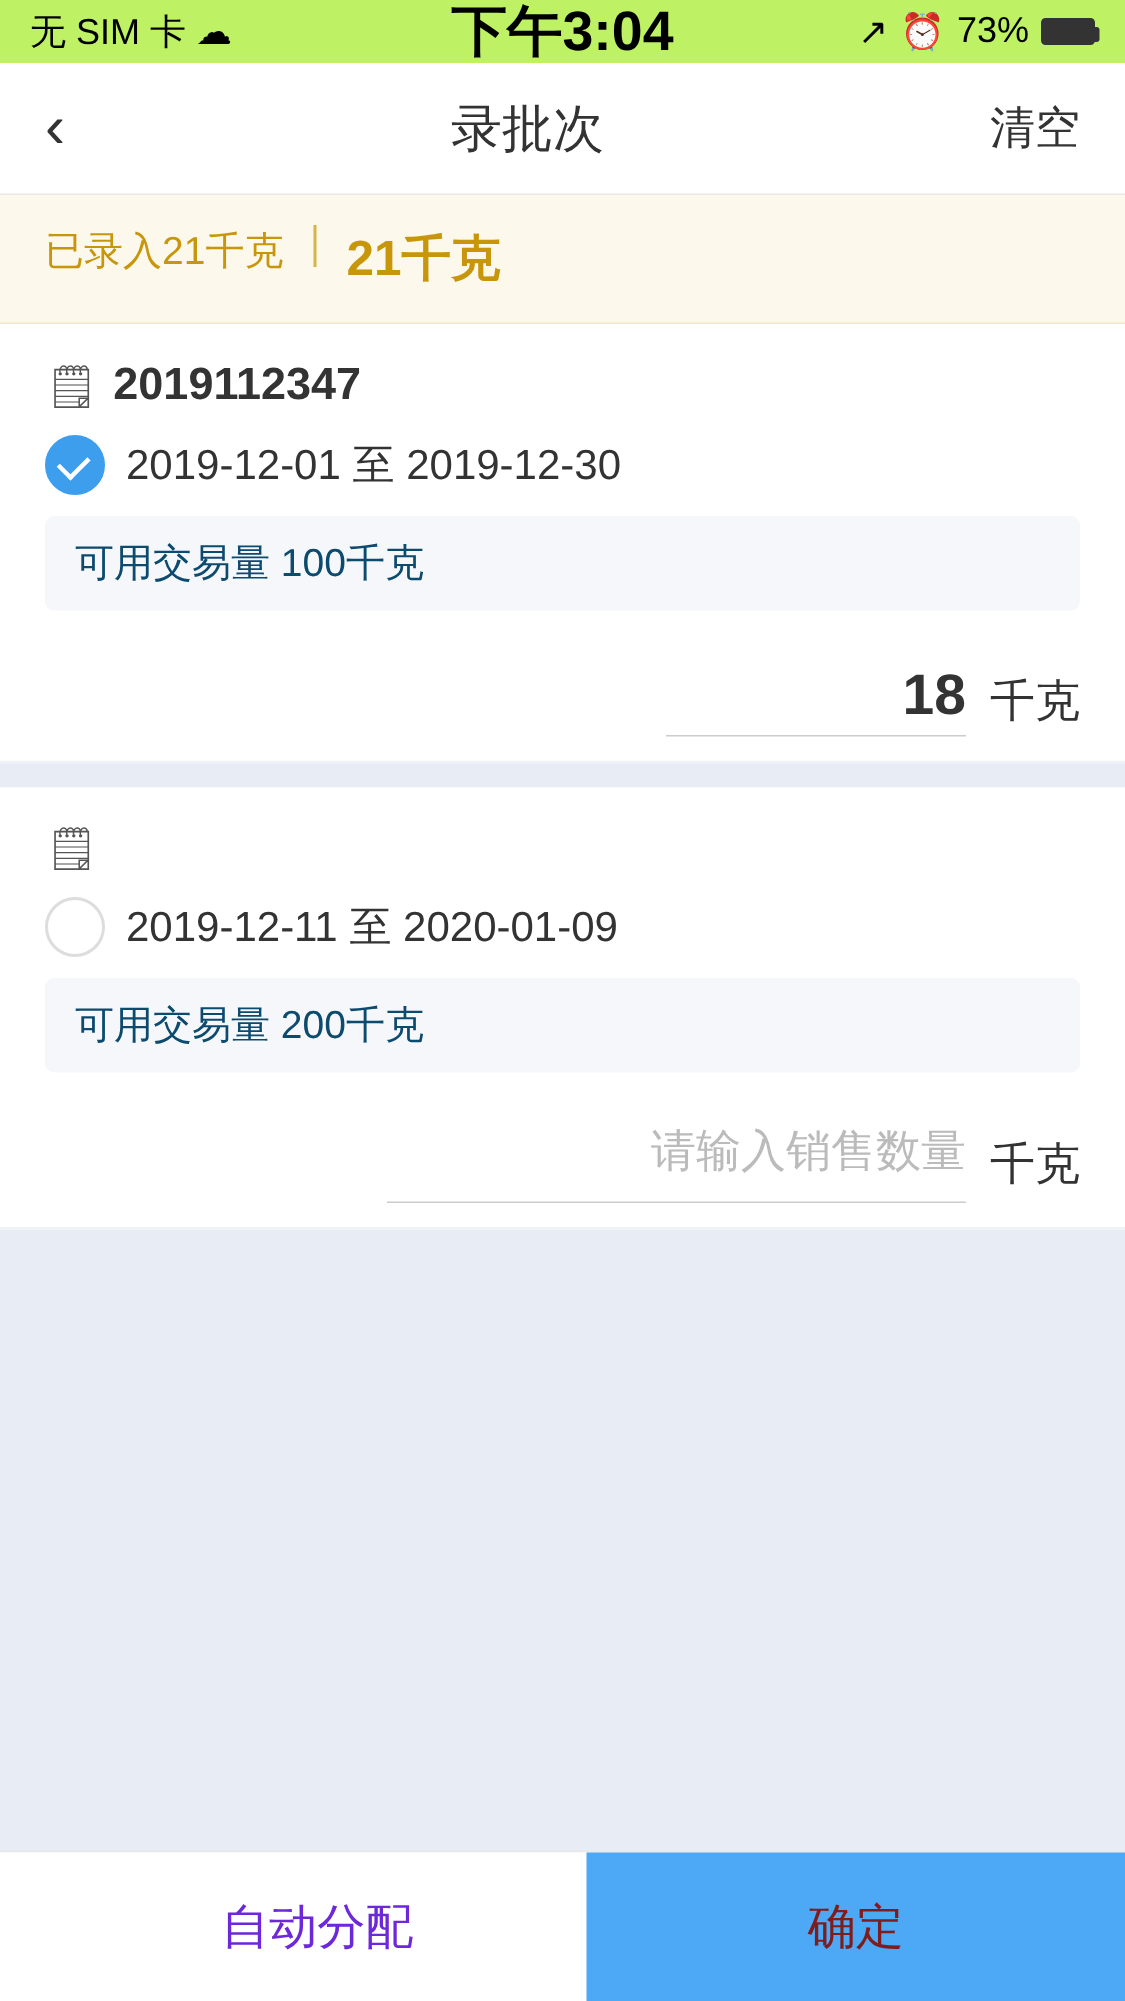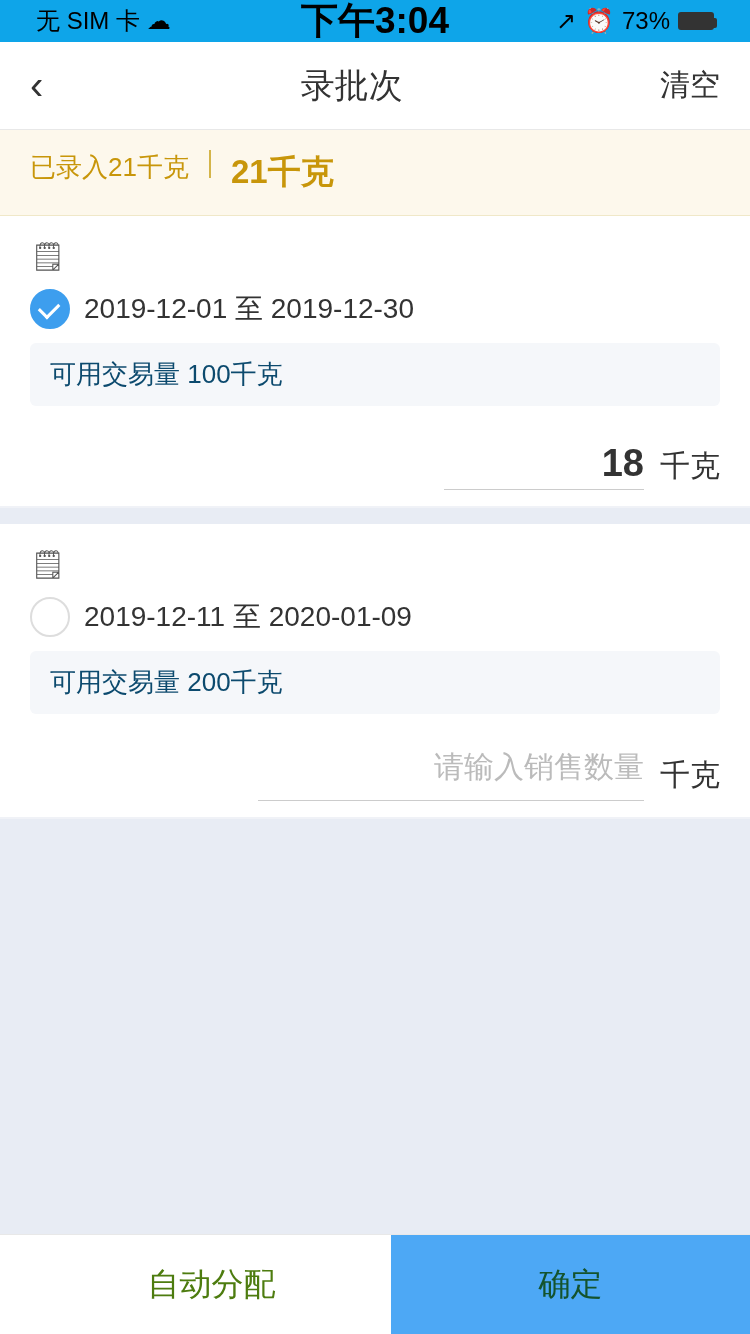--- a/index.html
+++ b/index.html
@@ -9,25 +9,25 @@
       min-height: 1334px;
       font-family: -apple-system, "PingFang SC", "Helvetica Neue", sans-serif;
       background: #f0f2f7;
       display: flex;
       flex-direction: column;
     }
 
     
     .status-bar {
       height: 42px;
-      background: #0ea5e9;
+      background: #bef264;
       display: flex;
       align-items: center;
       justify-content: space-between;
-      padding: 0 36px;
+      padding: 0 20px;
       font-size: 26px;
       font-weight: 500;
     }
     .status-left {
       display: flex;
       align-items: center;
       gap: 8px;
       font-size: 24px;
     }
     .status-center {
@@ -227,33 +227,33 @@
       height: 100px;
       display: flex;
       background: #fff;
       border-top: 1px solid #e8e8e8;
     }
     .btn-auto {
       flex: 1;
       background: #fff;
       border: none;
       font-size: 32px;
-      color: #4d7c0f;
+      color: #6d28d9;
       cursor: pointer;
       display: flex;
       align-items: center;
       justify-content: center;
       padding-left: 32px;
     }
     .btn-confirm {
       flex: 1;
       background: #4da8f5;
       border: none;
       font-size: 32px;
-      color: #14532d;
+      color: #7f1d1d;
       cursor: pointer;
       display: flex;
       align-items: center;
       justify-content: center;
     }
   </style>
 </head>
 <body>
 
 <div class="status-bar">
@@ -279,20 +279,21 @@
 
 <div class="info-banner">
   <span class="info-banner-label">已录入21千克</span>
   <div class="info-banner-divider"></div>
   <span class="info-banner-value">21千克</span>
 </div>
 
 <div class="batch-card">
   <div class="batch-card-header">
     <span class="batch-id-icon">🗒</span>
+    <span class="batch-id">2019112347</span>
   </div>
   <div class="batch-date-row">
     <div class="radio-circle checked"></div>
     <span class="batch-date">2019-12-01 至 2019-12-30</span>
   </div>
   <div class="available-qty-row">可用交易量 100千克</div>
   <div class="amount-row">
     <div class="amount-underline">
       <span class="amount-value">18</span>
     </div>

